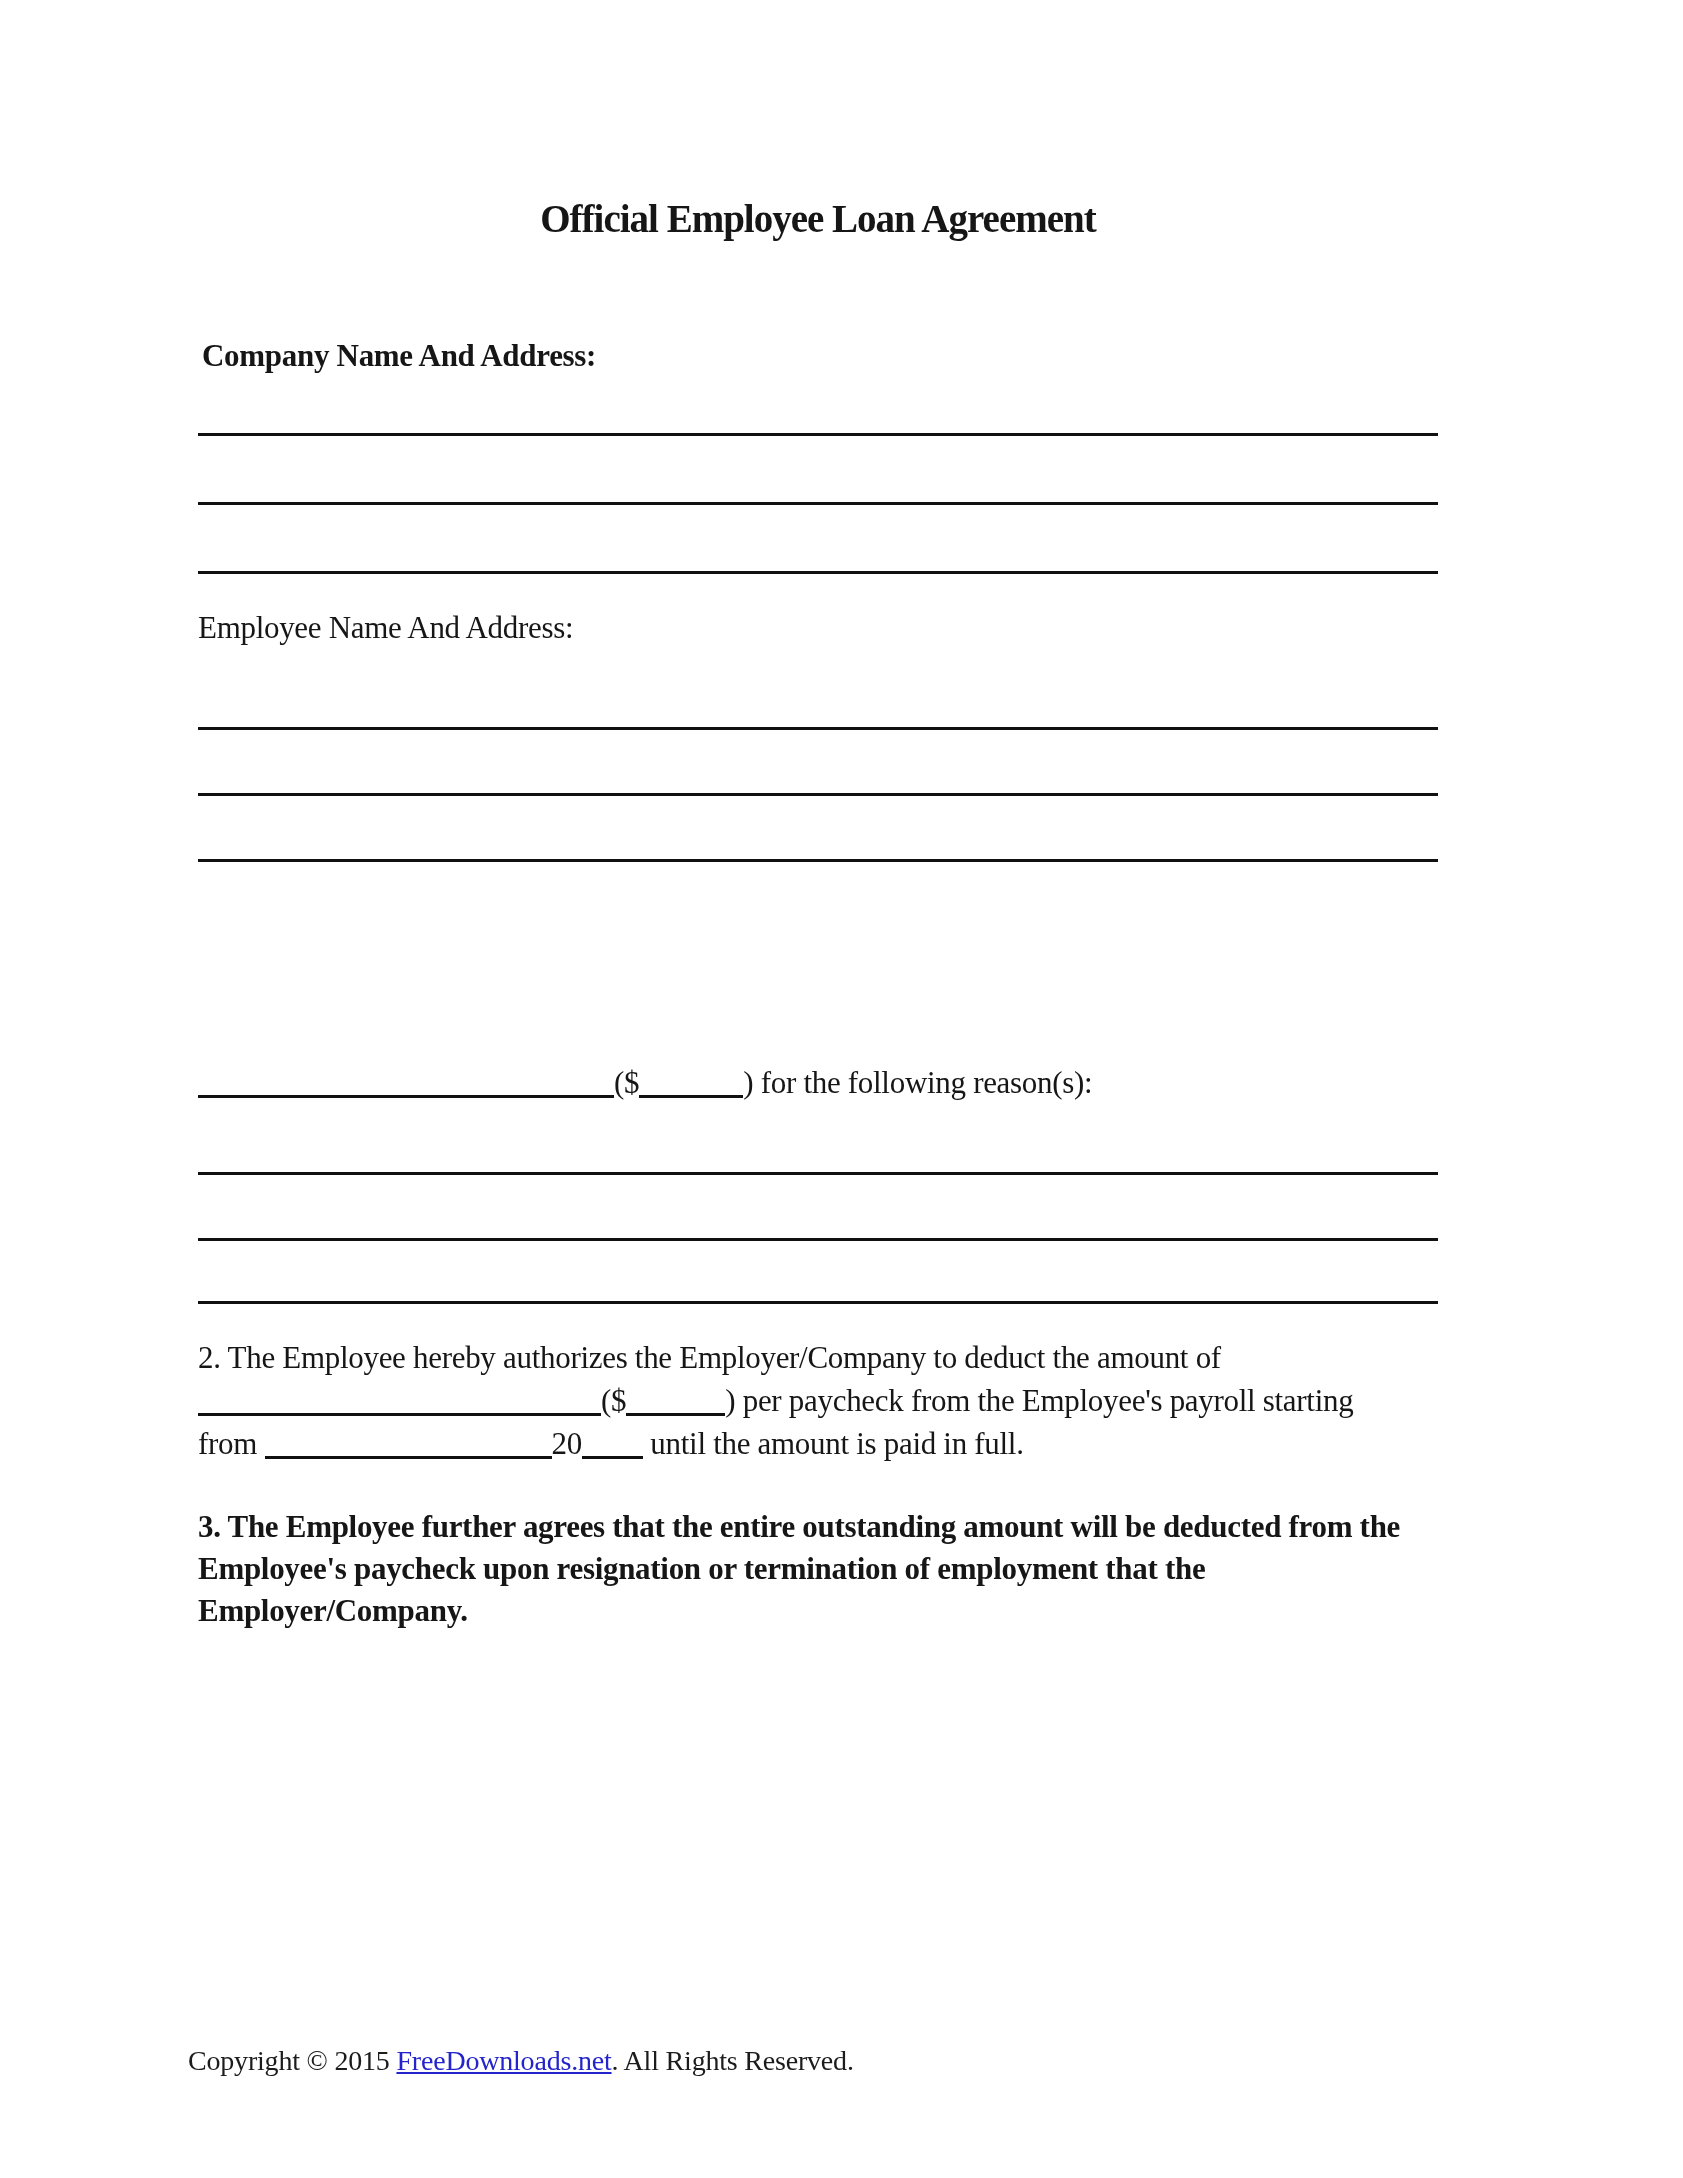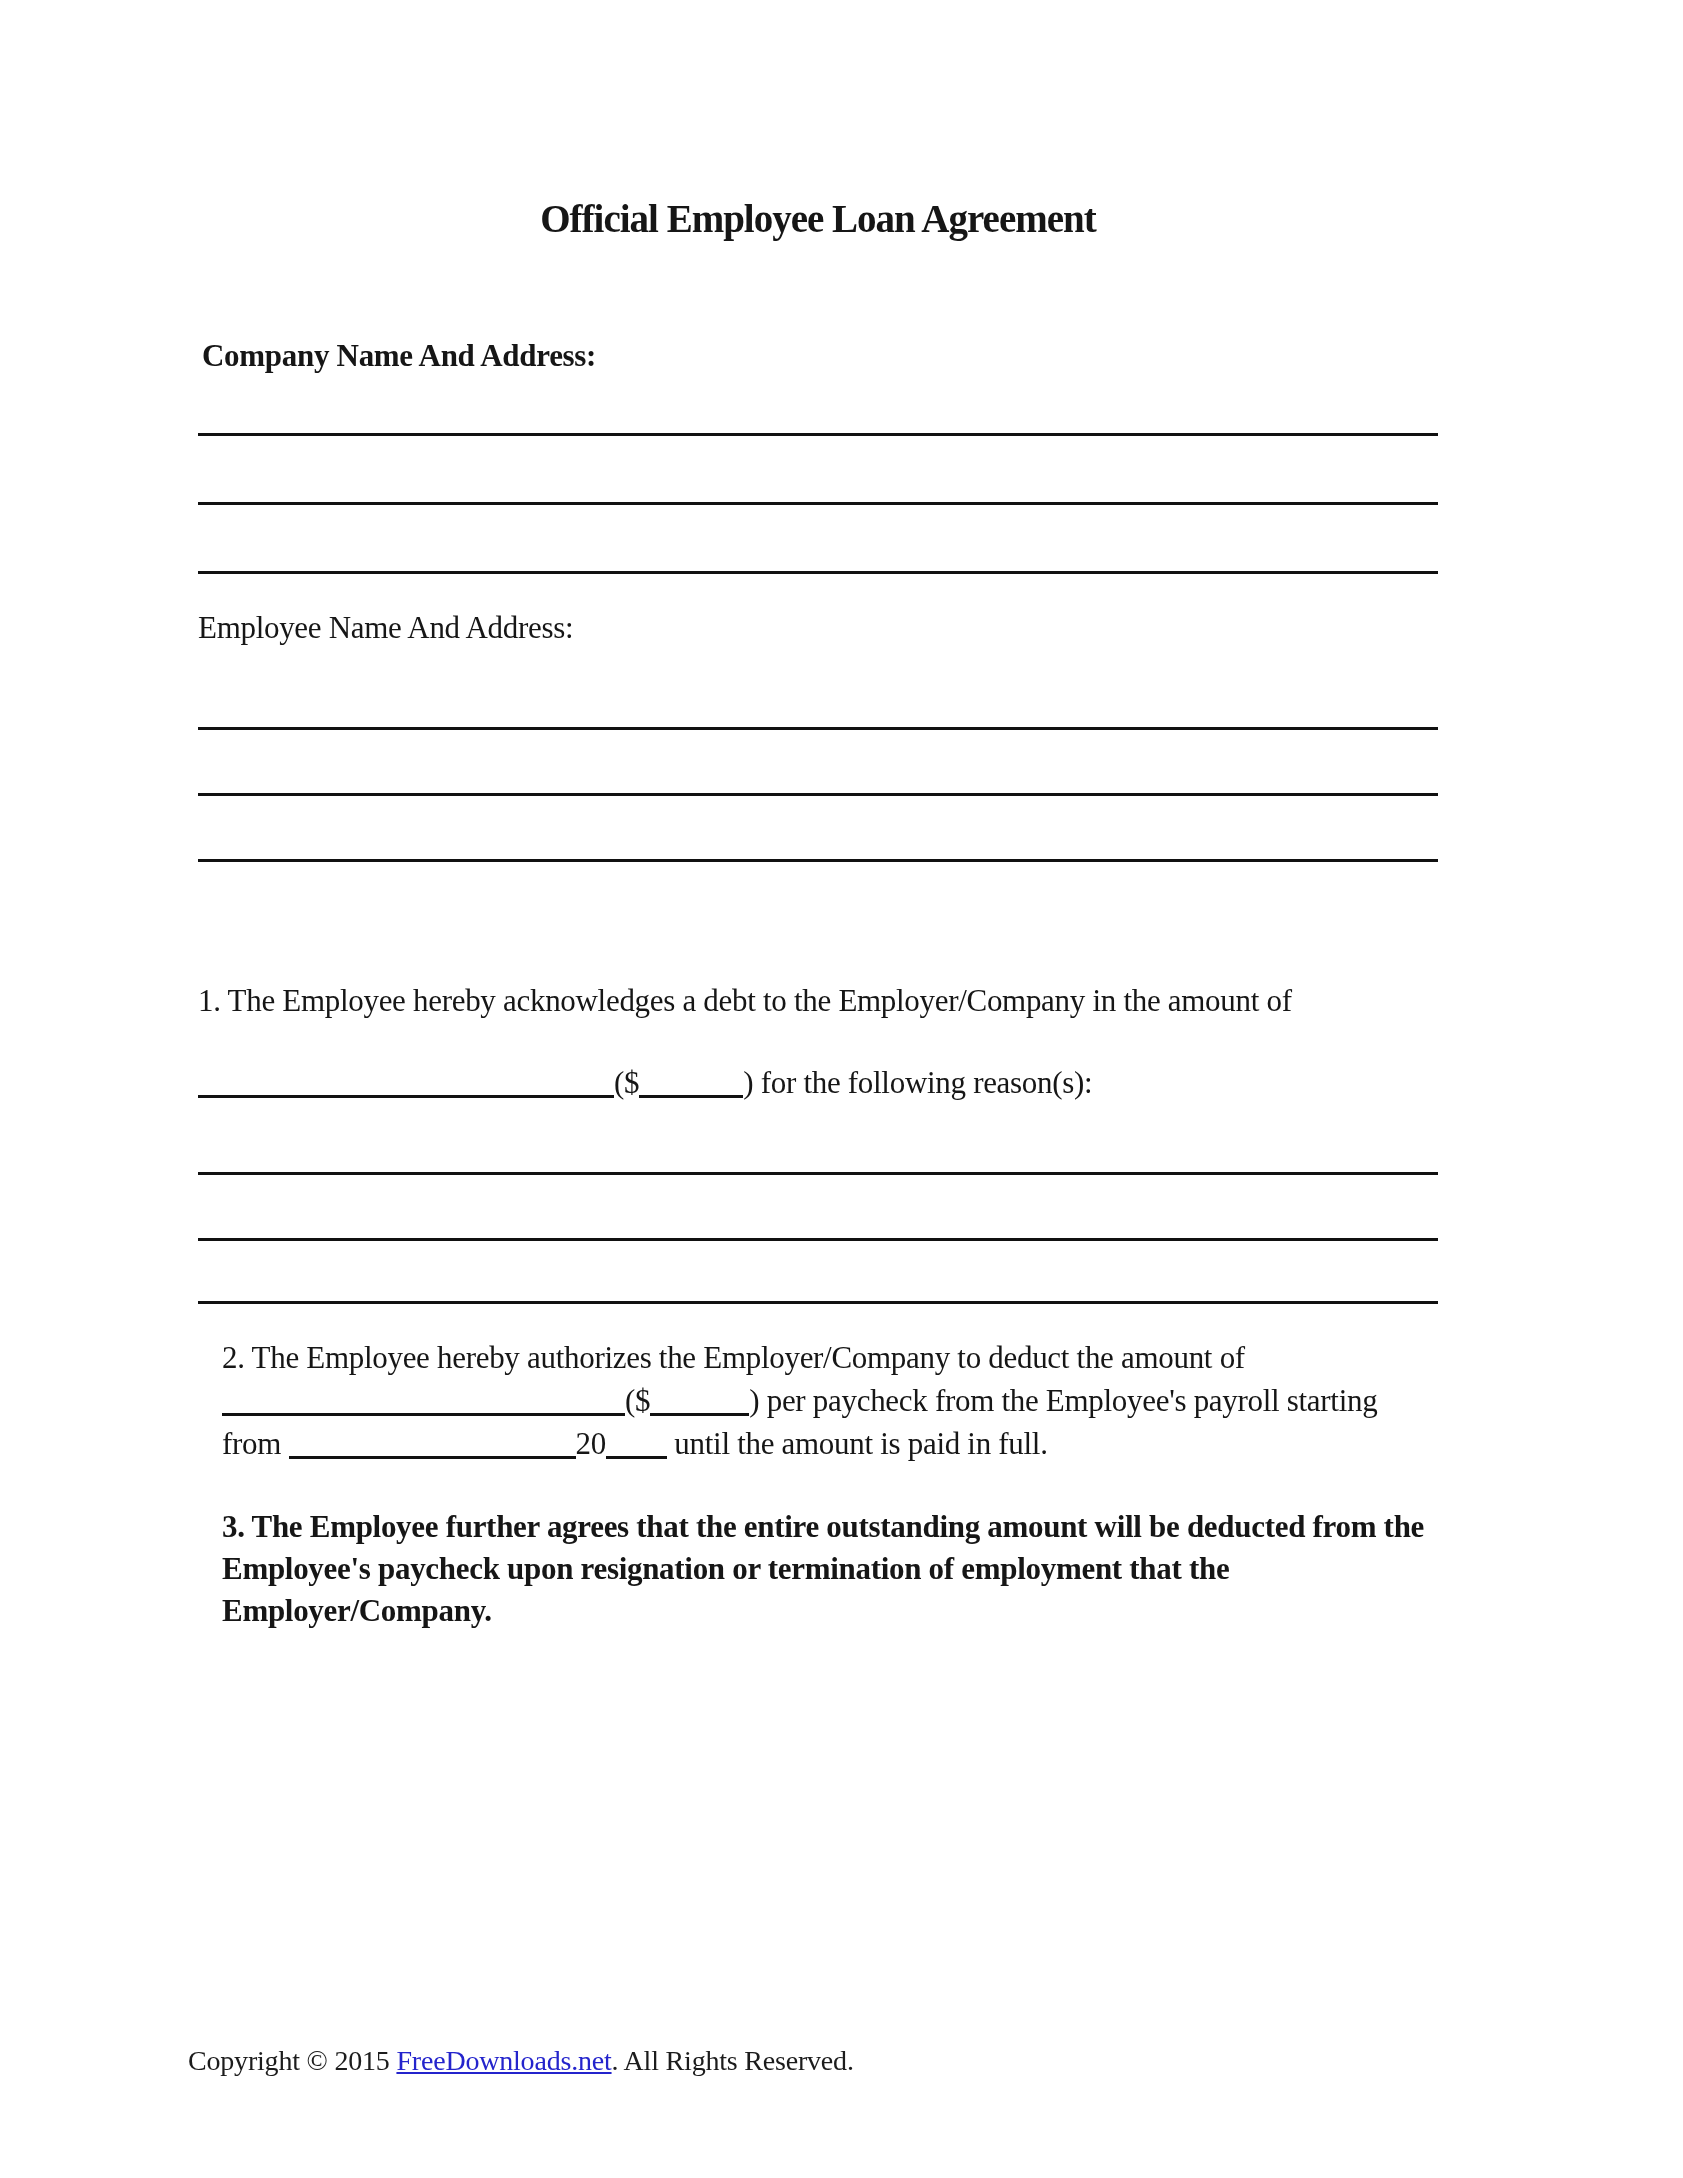--- a/index.html
+++ b/index.html
@@ -48,21 +48,20 @@
     border-bottom: 3px solid #111111;
     vertical-align: -5px;
   }
   .para {
     position: absolute;
     left: 198px;
     font-size: 31px;
     letter-spacing: -0.3px;
     white-space: nowrap;
     color: #161616;
-    margin-left: 24px;
   }
   .clause2 { top: 1336px; line-height: 43px; }
   .clause3 { top: 1506px; line-height: 42px; font-weight: bold; }
   .footer {
     position: absolute;
     left: 188px;
     top: 2045px;
     font-size: 28px;
     letter-spacing: -0.2px;
     white-space: nowrap;
@@ -87,21 +86,20 @@
   <div class="rule" style="top:433px;"></div>
   <div class="rule" style="top:502px;"></div>
   <div class="rule" style="top:571px;"></div>
 
   <div class="t" style="left:198px; top:609px;">Employee Name And Address:</div>
 
   <div class="rule" style="top:727px;"></div>
   <div class="rule" style="top:793px;"></div>
   <div class="rule" style="top:859px;"></div>
 
-  <div class="t" style="left:198px; top:982px;">1. The Employee hereby acknowledges a debt to the Employer/Company in the amount of</div>
 
   <div class="t" style="left:198px; top:1064px;">
     <span class="blank" style="width:416px;"></span><span>($</span><span class="blank" style="width:104px;"></span><span>) for the following reason(s):</span>
   </div>
 
   <div class="rule" style="top:1172px;"></div>
   <div class="rule" style="top:1238px;"></div>
   <div class="rule" style="top:1301px;"></div>
 
   <div class="para clause2">

